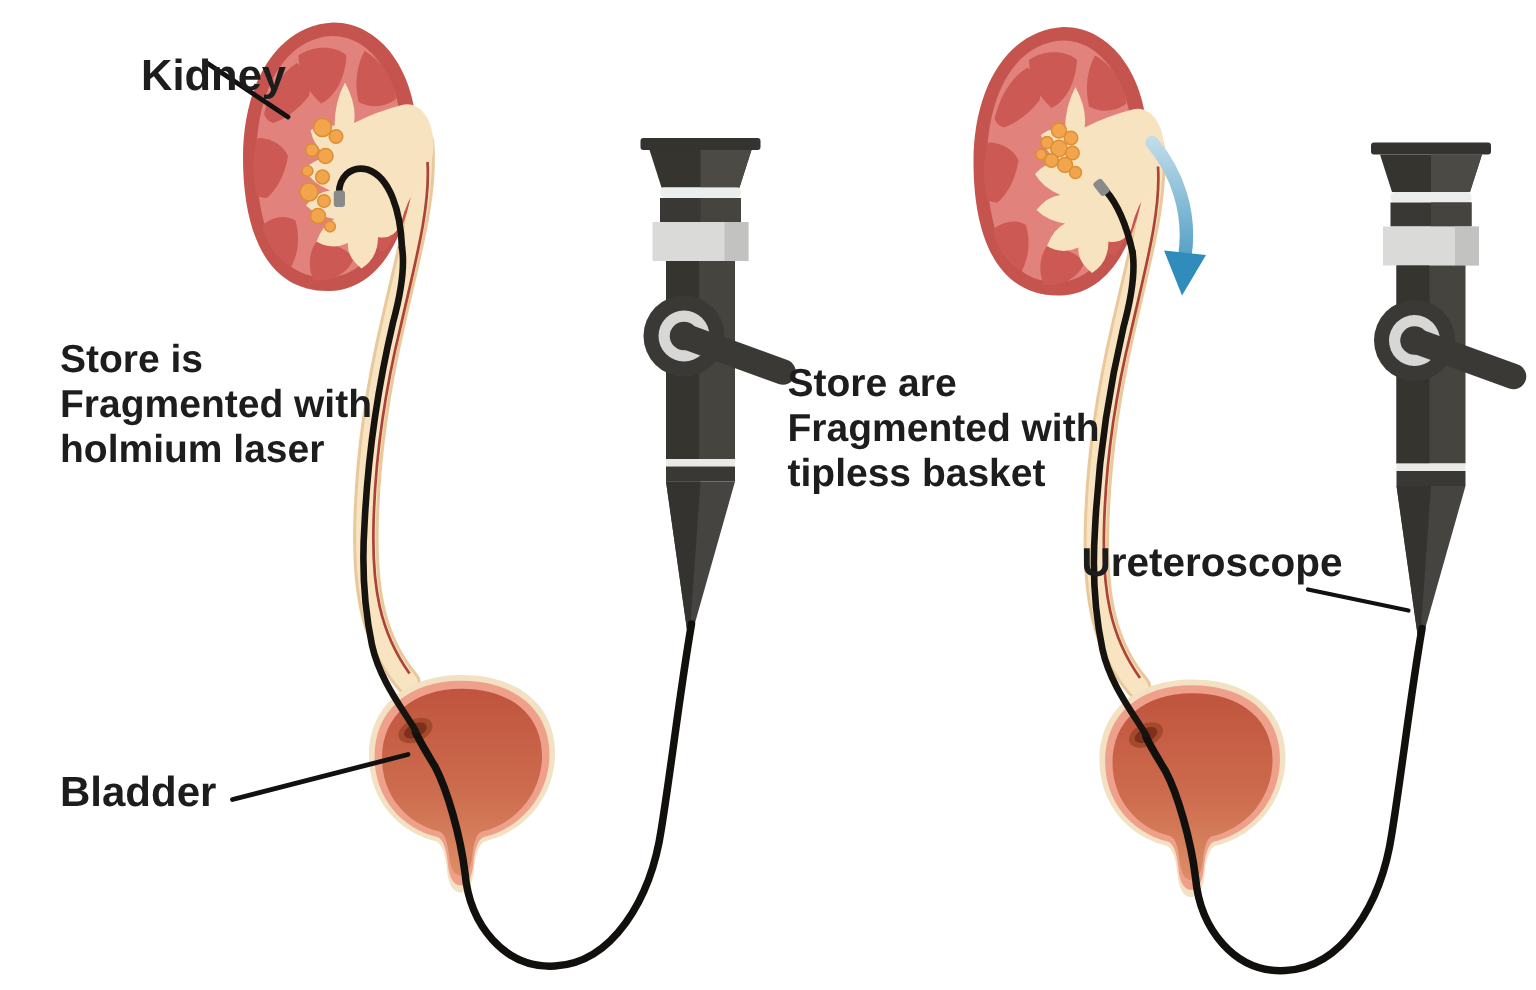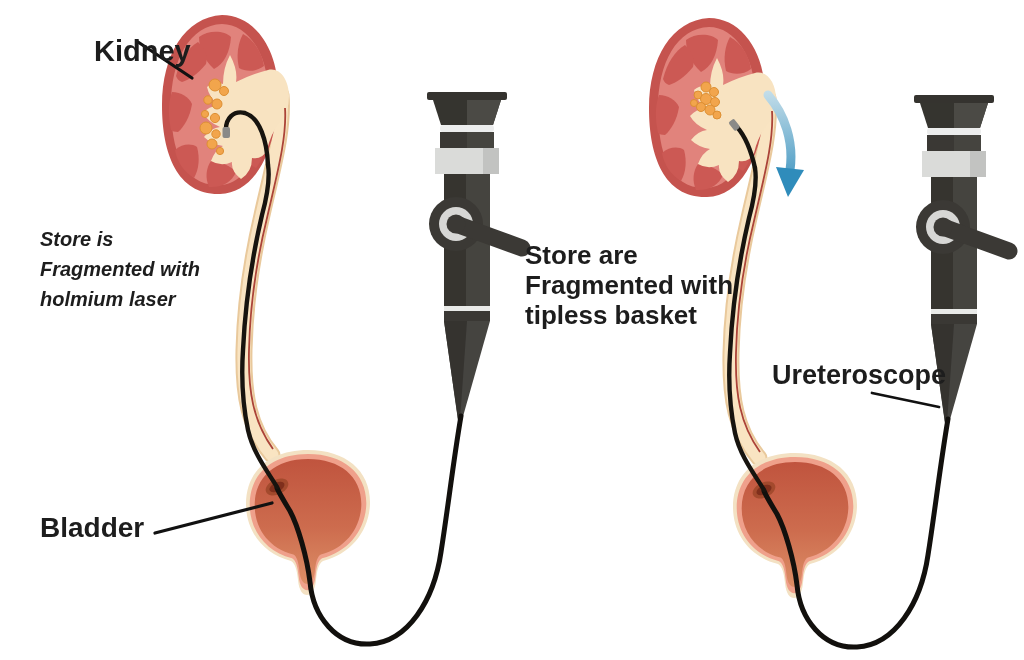--- a/index.html
+++ b/index.html
@@ -12,24 +12,24 @@
   }
   #art{position:absolute;left:0;top:0;}
   .lbl{
     position:absolute;
     color:#1d1d1d;
     font-weight:700;
     white-space:pre-line;
     letter-spacing:0px;
   }
   #kidney-label{left:94px;top:23px;font-size:29px;margin-top:12px;}
-  #left-caption{left:40px;top:224px;font-size:20px;line-height:30px;font-style:italic;}
+  #left-caption{left:40px;top:224px;font-size:26px;line-height:30px;}
   #bladder-label{left:40px;top:512px;font-size:28px;text-align:right;}
   #right-caption{left:525px;top:240px;font-size:26px;line-height:30px;}
-  #ureteroscope-label{left:772px;top:360px;font-size:27px;}
+  #ureteroscope-label{left:721px;top:360px;font-size:27px;}
 </style>
 </head>
 <body>
 
 <div id="stage">
 
   <svg id="art" width="1024" height="660" viewBox="0 0 1024 660">
     <defs>
       <linearGradient id="bladderGrad" x1="0" y1="0" x2="0" y2="1">
         <stop offset="0" stop-color="#c0543e"></stop>

